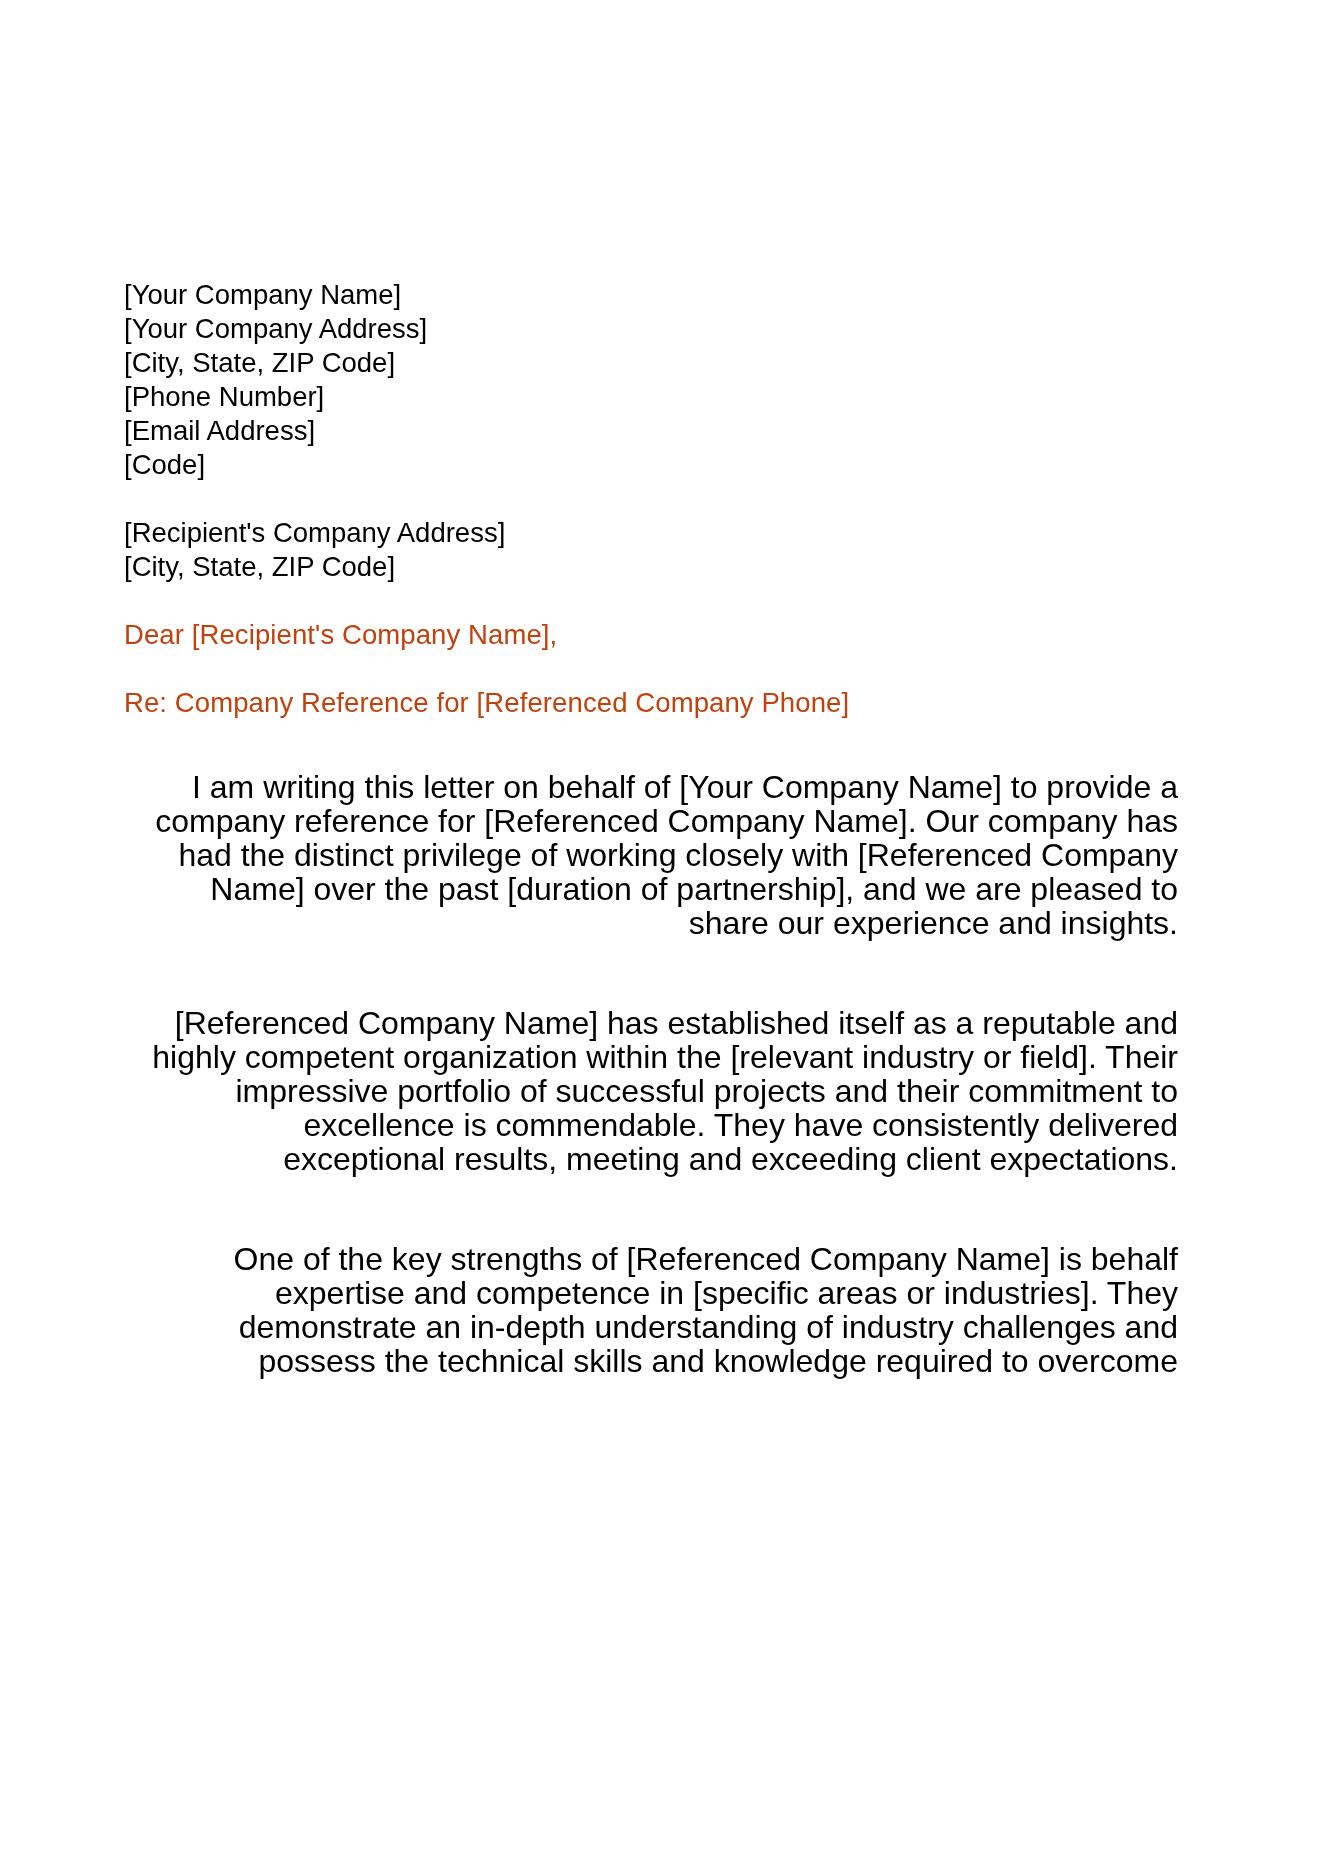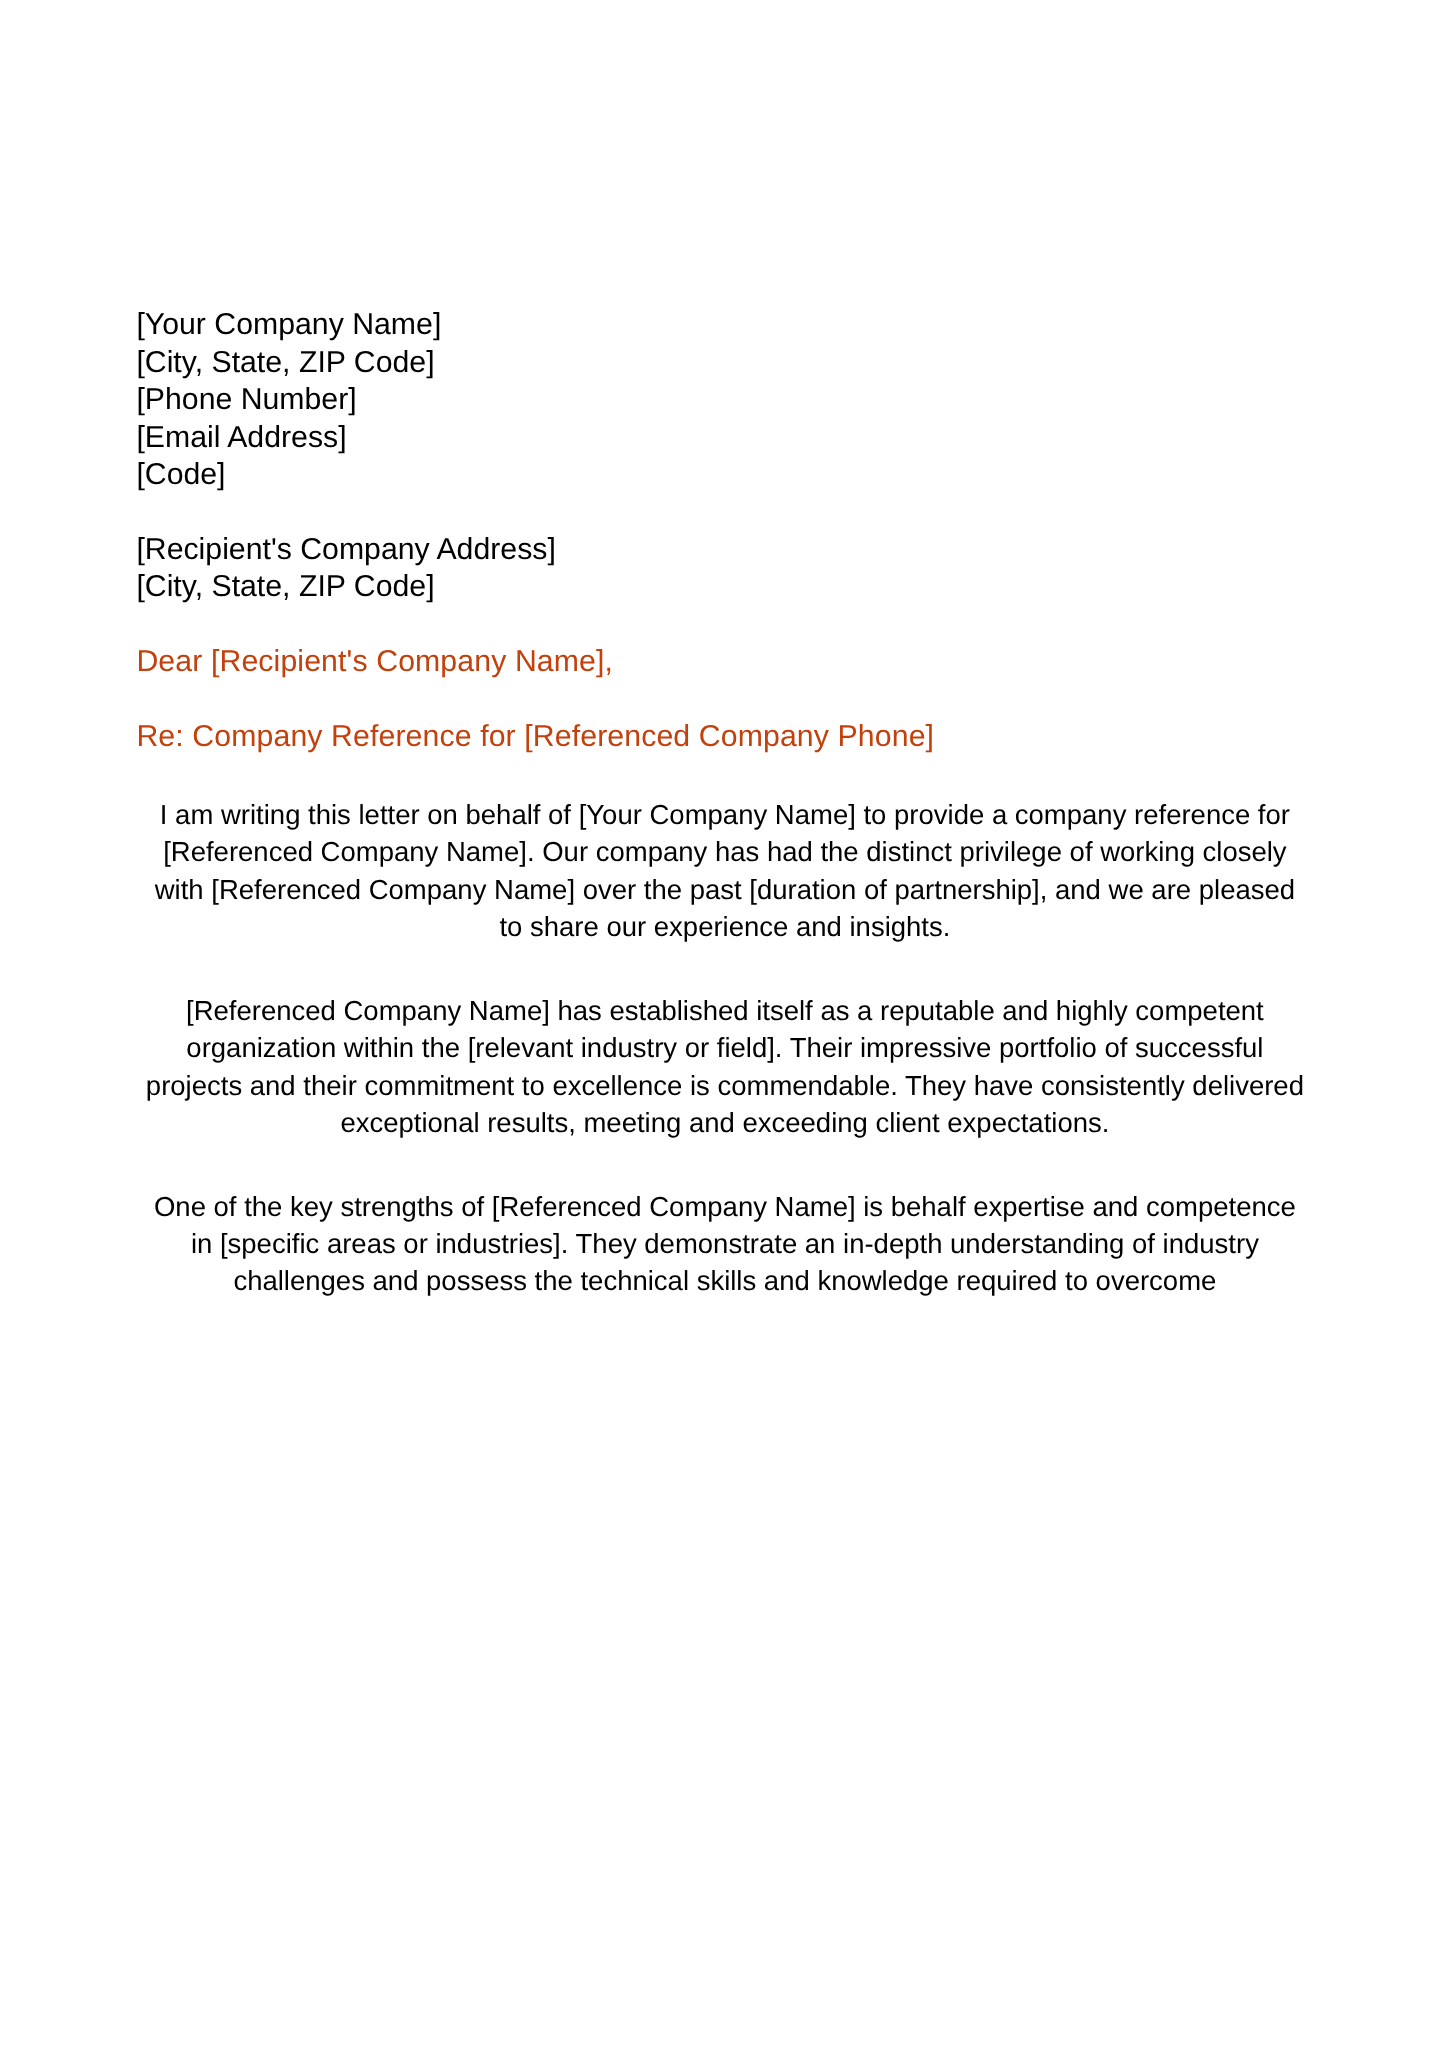--- a/index.html
+++ b/index.html
@@ -32,41 +32,42 @@
     color: #c2410c;
     letter-spacing: 0.1px;
     white-space: normal;
   }
   .addr-line {
     font-size: 27.5px;
     line-height: 34px;
     white-space: nowrap;
   }
   .para {
-    font-size: 25px;
+    font-size: 32px;
     line-height: 34px;
-    text-align: center;
-    margin: 4px;
+    text-align: right;
+    margin: 16px;
   }
   .gap {
     height: 34px;
   }
   .gap-sm {
     height: 34px;
   }
 </style>
 </head>
 <body>
 
 <div class="page">
 
   <div class="doc-body">
 
     <div class="sender-block">
       <div class="addr-line">[Your Company Name]</div>
+      <div class="addr-line">[Your Company Address]</div>
       <div class="addr-line">[City, State, ZIP Code]</div>
       <div class="addr-line">[Phone Number]</div>
       <div class="addr-line">[Email Address]</div>
       <div class="addr-line">[Code]</div>
     </div>
 
     <div class="gap"></div>
 
     <div class="recipient-block">
       <div class="addr-line">[Recipient's Company Address]</div>

